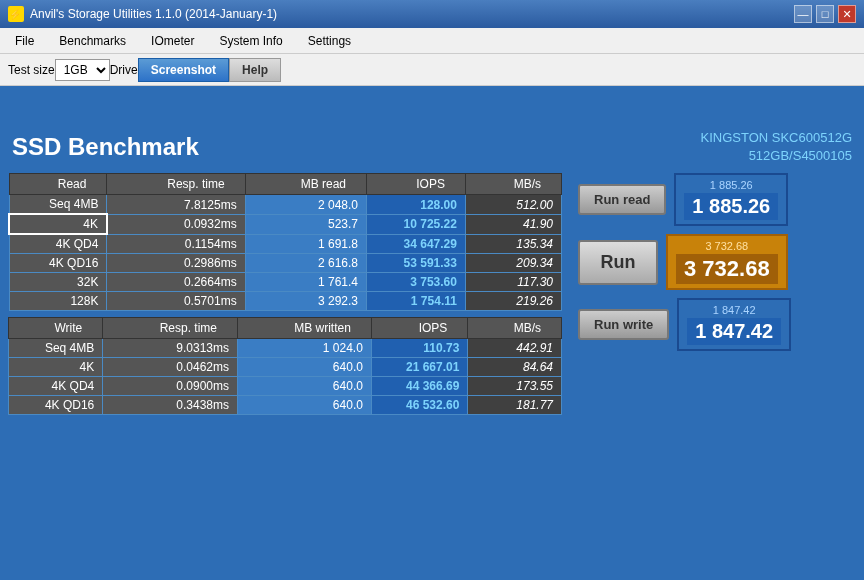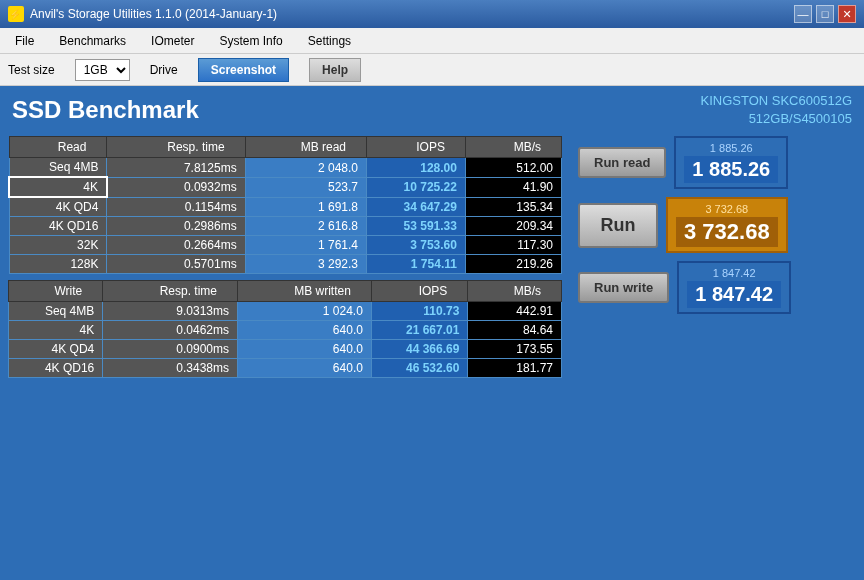--- a/index.html
+++ b/index.html
@@ -41,21 +41,21 @@
     }
 
     
     .toolbar {
       background: #f0f0f0;
       border-bottom: 1px solid #ccc;
       height: 32px;
       display: flex;
       align-items: center;
       padding: 0 8px;
-      gap: 20px;
+      gap: 0;
     }
     .toolbar-label { font-size: 12px; color: #000; }
     .toolbar-select {
       height: 22px;
       font-size: 12px;
       border: 1px solid #999;
       background: white;
       padding: 0 4px;
     }
     .toolbar-drive-box {
@@ -88,20 +88,21 @@
       flex-direction: column;
     }
 
     
     .ssd-header {
       display: flex;
       justify-content: space-between;
       align-items: center;
       padding: 6px 12px 4px 12px;
       background: #2d6db5;
+      margin-top: 37px;
     }
     .ssd-title { color: white; font-size: 24px; font-weight: bold; }
     .ssd-model { color: #7dd3fc; font-size: 13px; text-align: right; line-height: 1.4; }
 
     
     .content-area {
       display: flex;
       flex: 1;
     }
 
@@ -129,21 +130,21 @@
     .bench-table td {
       text-align: right;
       padding: 2px 8px;
       border: 1px solid #4a8ac4;
       color: white;
     }
     .td-label { background: #555; color: white !important; }
     .td-resp { background: #555; color: white !important; }
     .td-mb { background: #3a7dc4; }
     .td-iops { background: #2060b0; color: #7dd3fc !important; font-weight: bold; }
-    .td-mbs { background: #000000; }
+    .td-mbs { background: #404040; font-style: italic; }
 
     
     .right-panel {
       flex: 1;
       padding: 4px 8px;
       display: flex;
       flex-direction: column;
       gap: 8px;
     }
 

